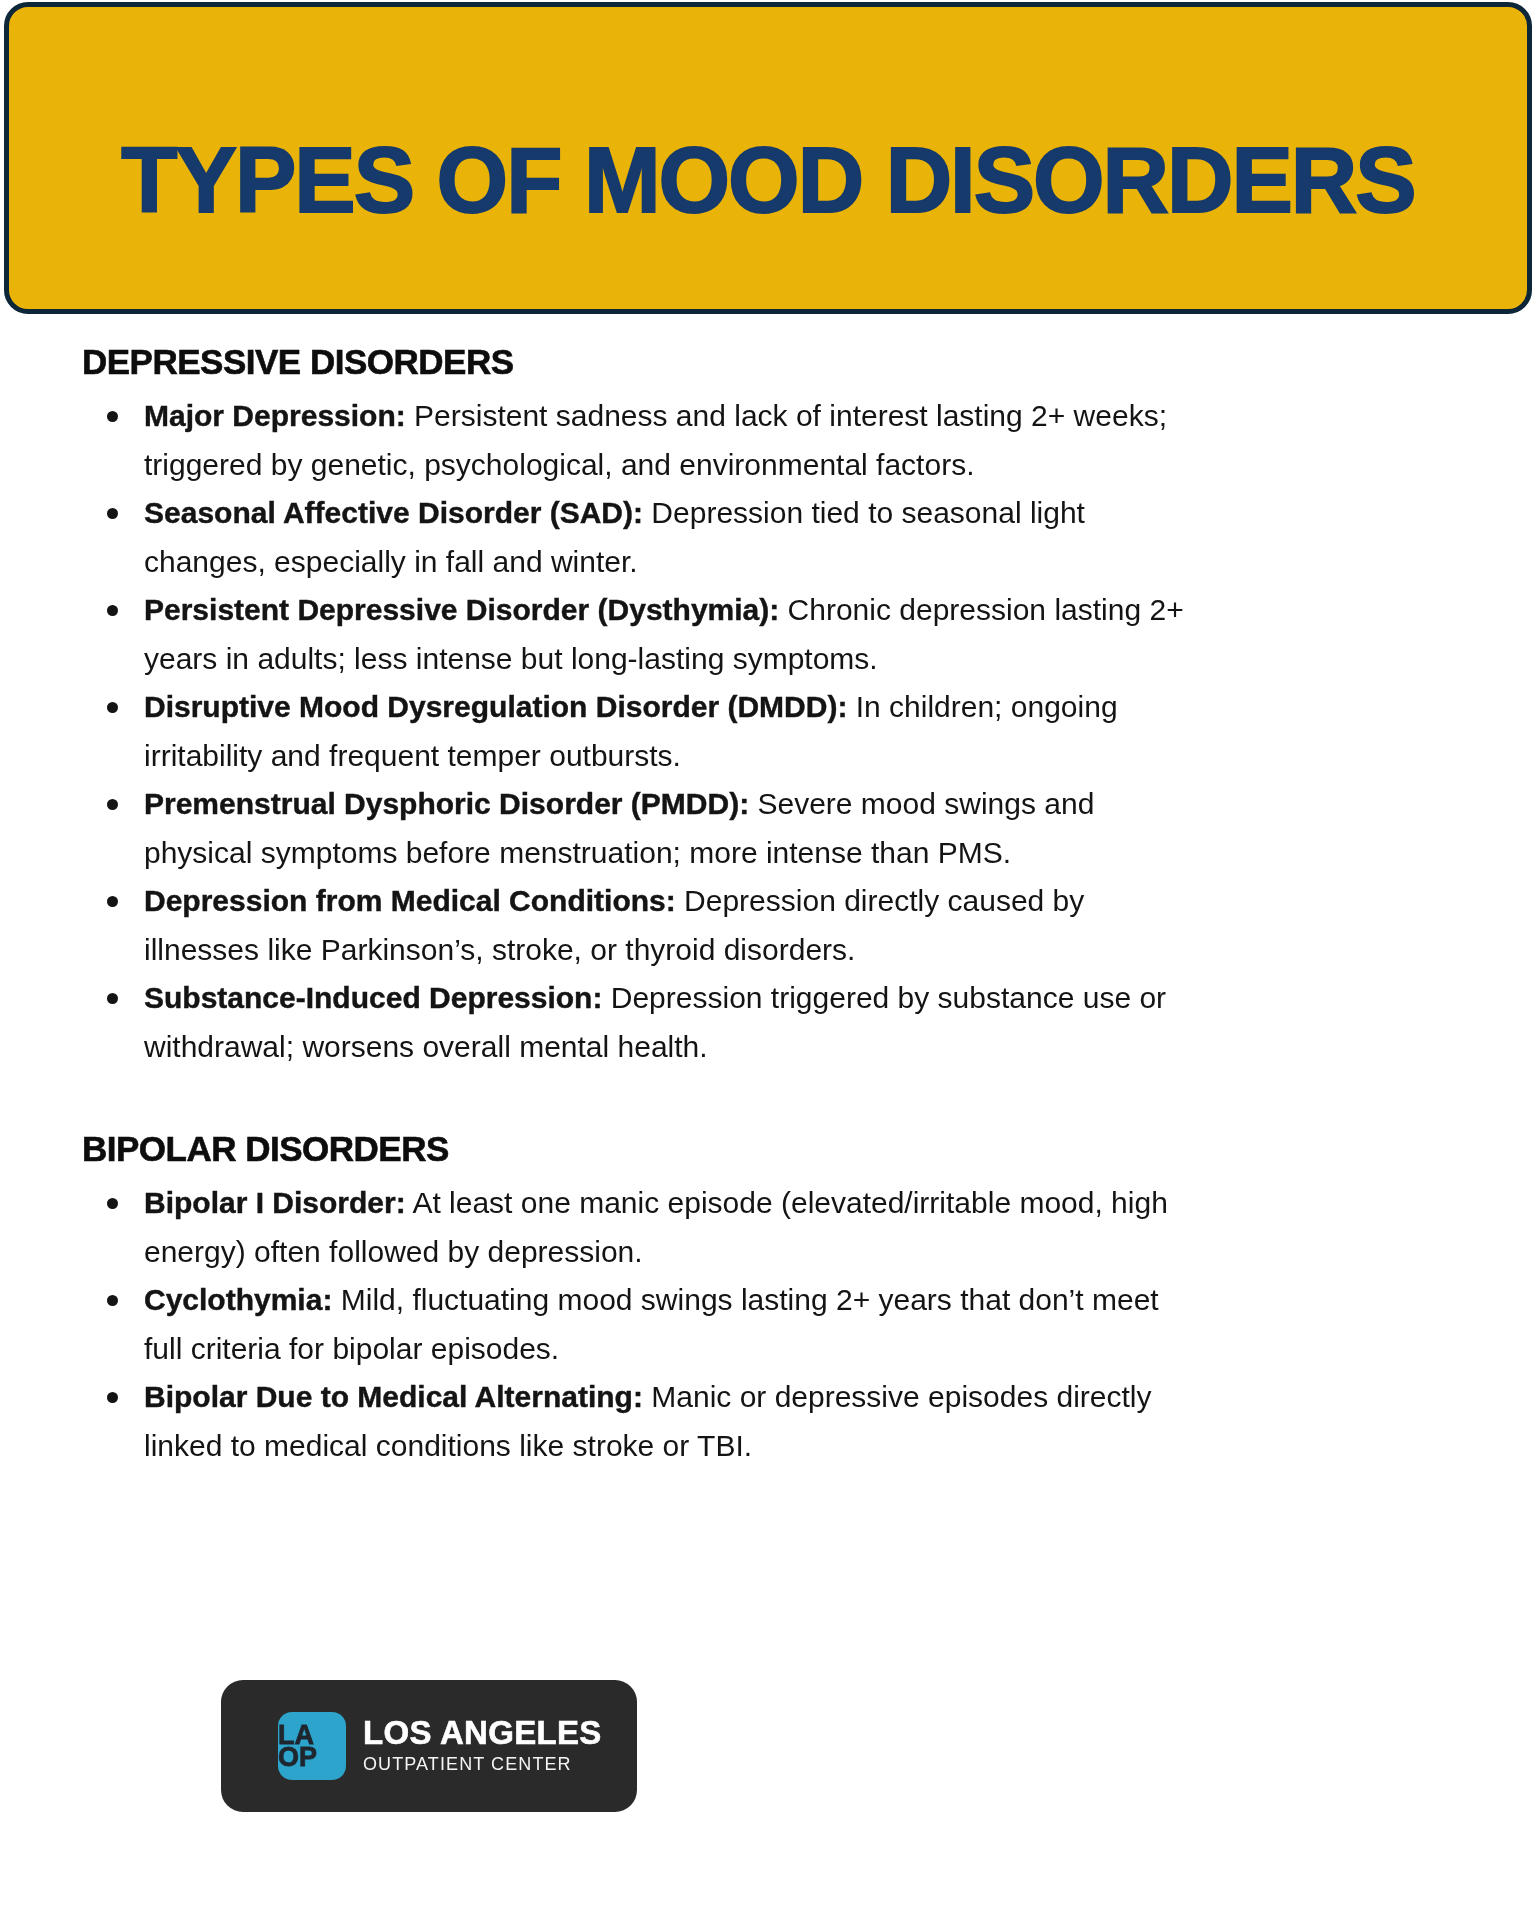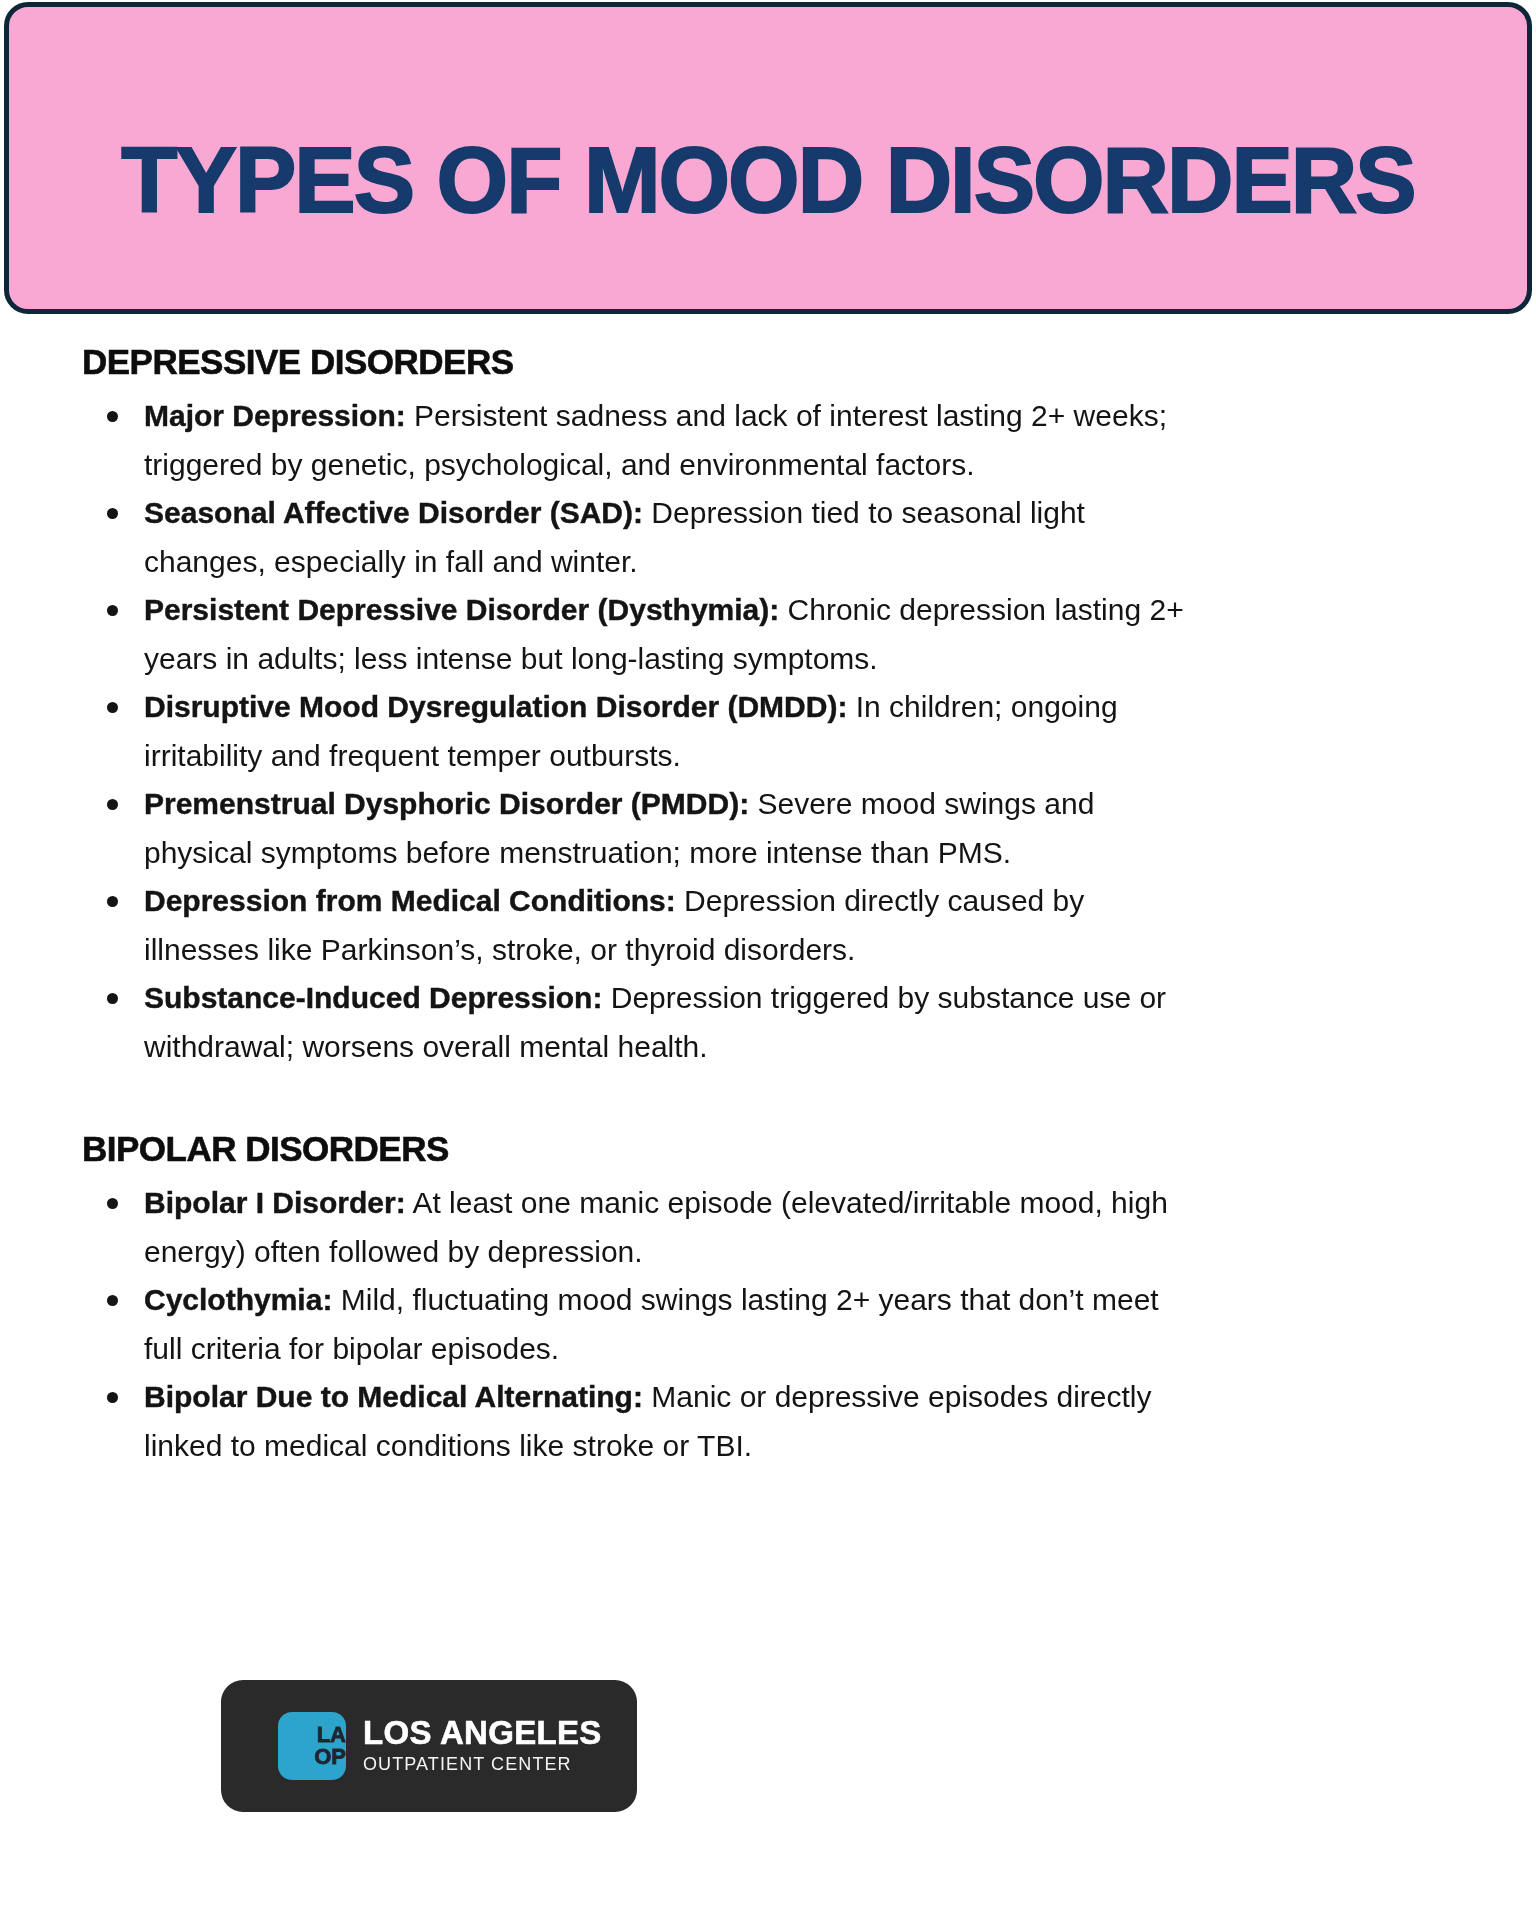--- a/index.html
+++ b/index.html
@@ -9,21 +9,21 @@
     font-family:"Liberation Sans", sans-serif;
     position:relative;
     overflow:hidden;
   }
 
   
   .banner {
     position:absolute; left:4px; top:2px;
     width:1528px; height:312px;
     box-sizing:border-box;
-    background:#f9a8d4;
+    background:#eab308;
     border:5px solid #0d2638;
     border-radius:24px;
     display:flex; align-items:center; justify-content:center;
   }
   .banner h1 {
     margin:0; padding-top:44px;
     font-size:92px; font-weight:800;
     letter-spacing:-2px;
     color:#153a6b;
     -webkit-text-stroke:2px #153a6b;
@@ -70,23 +70,23 @@
     border-radius:22px;
     display:flex; align-items:center;
     padding-left:57px;
   }
   .monogram {
     width:68px; height:68px;
     border-radius:14px;
     background:#2da4cc;
     color:#1f262e;
     display:flex; flex-direction:column;
-    align-items:flex-end; justify-content:center;
+    align-items:flex-start; justify-content:center;
     font-weight:800;
-    font-size:22px; line-height:22px;
+    font-size:27px; line-height:22px;
     letter-spacing:0;
     -webkit-text-stroke:0.8px #1f262e;
   }
   .logo-text { margin-left:17px; }
   .logo-name {
     font-size:33px; line-height:34px;
     font-weight:800; letter-spacing:0.3px;
     color:#ffffff;
     -webkit-text-stroke:0.6px #ffffff;
     white-space:nowrap;

